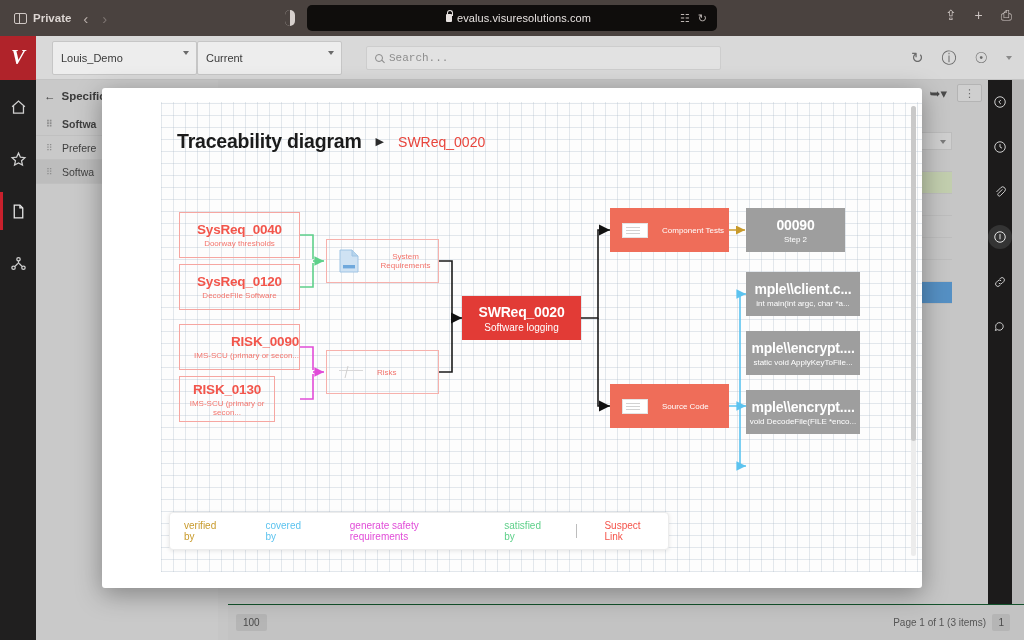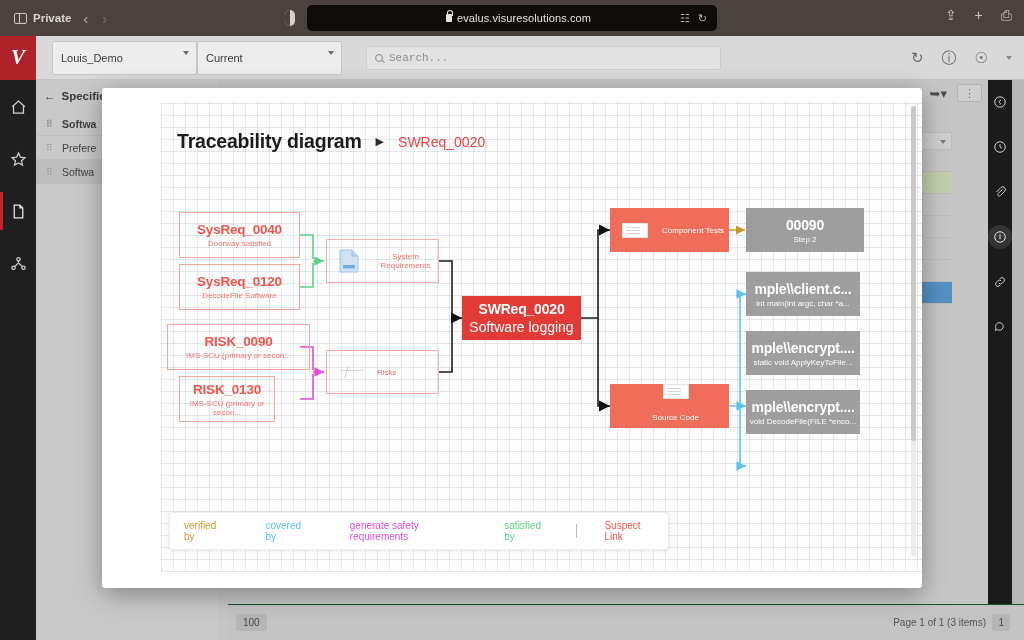--- a/index.html
+++ b/index.html
@@ -196,21 +196,21 @@
     border:1.3px solid #f7b1ac; background:transparent;
     flex-direction:row; justify-content:flex-start; gap:14px; padding-left:12px;
   }
   .node.group .glabel { color:#f2736b; font-size:8px; }
 
   .node.salmon { background:#ef6d59; }
   .node.salmon .glabel { color:#ffffff; font-size:8px; }
 
   .node.focus { background:#e23b36; }
   .node.focus .nt { color:#fff; font-size:14px; }
-  .node.focus .ns { color:#fff; font-size:14px; margin-top:2px; }
+  .node.focus .ns { color:#fff; font-size:10px; margin-top:2px; }
 
   .node.gray { background:#9e9e9e; }
   .node.gray .nt { color:#fff; font-size:14px; }
   .node.gray .ns { color:#fff; font-size:8px; margin-top:2px; }
 
   .doc-icon { width:20px; height:24px; position:relative; flex:none; }
   .mini-card { width:26px; height:15px; background:#fff; border:1px solid #e4e4e4; flex:none; position:relative; }
   .mini-card:before{content:"";position:absolute;left:3px;top:3px;width:14px;height:1px;background:#d2d2d2;box-shadow:0 3px 0 #d2d2d2,0 6px 0 #d2d2d2;}
   .risk-icon { width:24px; height:12px; position:relative; flex:none; }
   .risk-icon:before{content:"";position:absolute;left:0;top:4px;width:24px;height:1.2px;background:#d9d9d9;}
@@ -446,27 +446,27 @@
       </svg>
 
       <div class="diagram-title">
         <span class="t">Traceability diagram</span>
         <span class="arrow">▶</span>
         <span class="sub">SWReq_0020</span>
       </div>
 
       <div class="node req" style="left:18px;top:110px;width:121px;height:46px;">
         <span class="nt">SysReq_0040</span>
-        <span class="ns">Doorway satisfied</span>
+        <span class="ns">Doorway thresholds</span>
       </div>
       <div class="node req" style="left:18px;top:162px;width:121px;height:46px;">
         <span class="nt">SysReq_0120</span>
         <span class="ns">DecodeFile Software</span>
       </div>
-      <div class="node req" style="left:6px;top:222px;width:143px;height:46px;">
+      <div class="node req" style="left:18px;top:222px;width:121px;height:46px;align-items:flex-end;">
         <span class="nt">RISK_0090</span>
         <span class="ns">IMS-SCU (primary or secon...</span>
       </div>
       <div class="node req" style="left:18px;top:274px;width:96px;height:46px;">
         <span class="nt">RISK_0130</span>
         <span class="ns">IMS-SCU (primary or secon...</span>
       </div>
 
       <div class="node group" style="left:165px;top:137px;width:113px;height:44px;">
         <span class="doc-icon">
@@ -486,26 +486,26 @@
 
       <div class="node focus" style="left:301px;top:194px;width:119px;height:44px;">
         <span class="nt">SWReq_0020</span>
         <span class="ns">Software logging</span>
       </div>
 
       <div class="node group salmon" style="left:449px;top:106px;width:119px;height:44px;border:none;">
         <span class="mini-card"></span>
         <span class="glabel">Component Tests</span>
       </div>
-      <div class="node group salmon" style="left:449px;top:282px;width:119px;height:44px;border:none;flex-direction:column;">
+      <div class="node group salmon" style="left:449px;top:282px;width:119px;height:44px;border:none;">
         <span class="mini-card"></span>
         <span class="glabel">Source Code</span>
       </div>
 
-      <div class="node gray" style="left:585px;top:106px;width:118px;height:44px;">
+      <div class="node gray" style="left:585px;top:106px;width:99px;height:44px;">
         <span class="nt">00090</span>
         <span class="ns">Step 2</span>
       </div>
       <div class="node gray" style="left:585px;top:170px;width:114px;height:44px;">
         <span class="nt">mple\\client.c...</span>
         <span class="ns">int main(int argc, char *a...</span>
       </div>
       <div class="node gray" style="left:585px;top:229px;width:114px;height:44px;">
         <span class="nt">mple\\encrypt....</span>
         <span class="ns">static void ApplyKeyToFile...</span>

